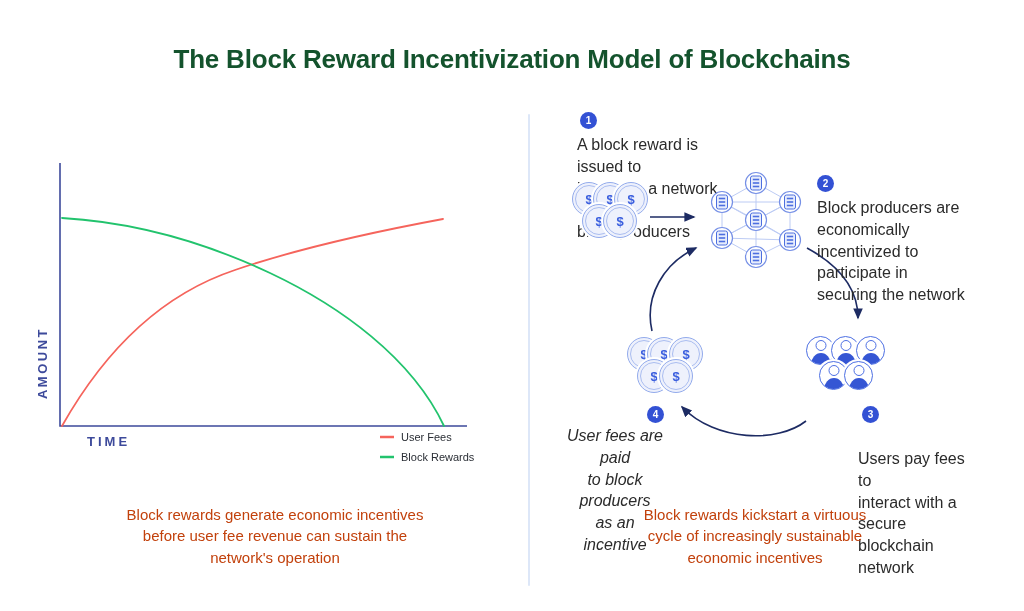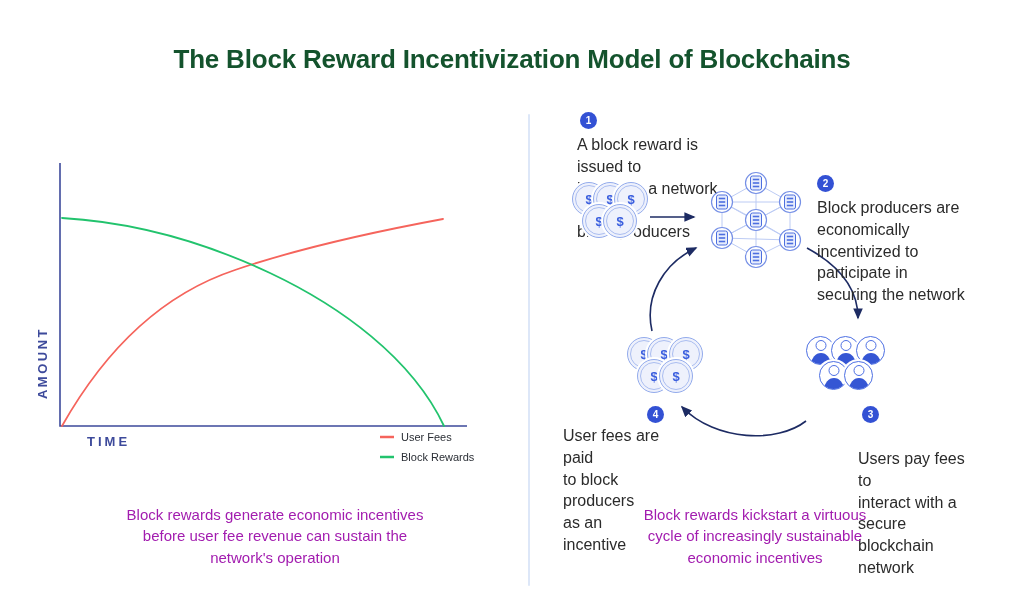--- a/index.html
+++ b/index.html
@@ -8,21 +8,21 @@
   .abs{position:absolute;}
 
   
   #title{left:0;top:44px;width:1024px;text-align:center;font-size:26px;font-weight:bold;
          color:#14532d;letter-spacing:-0.2px;}
 
   
   #divider{left:528px;top:114px;width:2px;height:472px;background:#dde7f8;border-radius:1px;}
 
   
-  .caption{font-size:15px;line-height:1.42;color:#a21caf;text-align:center;white-space:pre-line;}
+  .caption{font-size:15px;line-height:1.42;color:#c2410c;text-align:center;white-space:pre-line;}
   #caption-left{left:85px;top:504px;width:380px;}
   #caption-right{left:595px;top:504px;width:320px;}
 
   
   .badge{width:17px;height:17px;border-radius:50%;background:#3351d4;color:#fff;
          font-size:10px;font-weight:bold;line-height:17px;text-align:center;}
   .step-text{font-size:16px;line-height:1.36;color:#2b2b2b;white-space:pre-line;}
 
   
   .coin{position:absolute;width:32px;height:32px;border-radius:50%;background:#eef1fc;
@@ -147,21 +147,21 @@
 blockchain network</div>
 
   <div class="abs" style="left:627px;top:337px;width:74px;height:54px;">
     <div class="coin" style="left:0;top:0;">$</div>
     <div class="coin" style="left:20px;top:0;">$</div>
     <div class="coin" style="left:42px;top:0;">$</div>
     <div class="coin" style="left:10px;top:22px;">$</div>
     <div class="coin" style="left:32px;top:22px;">$</div>
   </div>
   <div class="abs badge" style="left:647px;top:406px;">4</div>
-  <div class="abs step-text" style="left:563px;top:425px;width:104px;text-align:left;">User fees are paid
+  <div class="abs step-text" style="left:563px;top:425px;width:104px;text-align:center;font-style:italic;">User fees are paid
 to block producers
 as an incentive</div>
 
   <div id="caption-right" class="abs caption">Block rewards kickstart a virtuous
 cycle of increasingly sustainable
 economic incentives</div>
 
 </div>
 
 </body></html>

